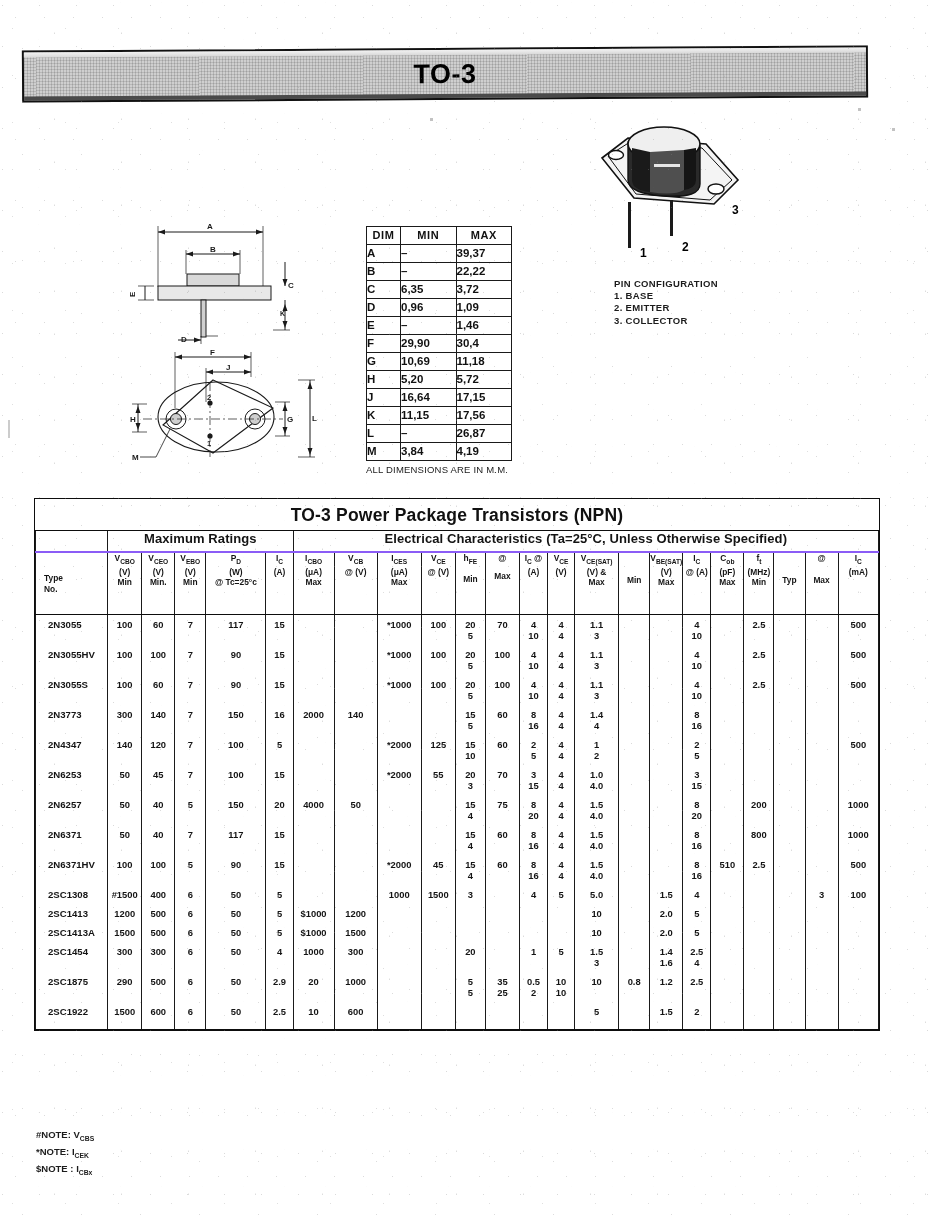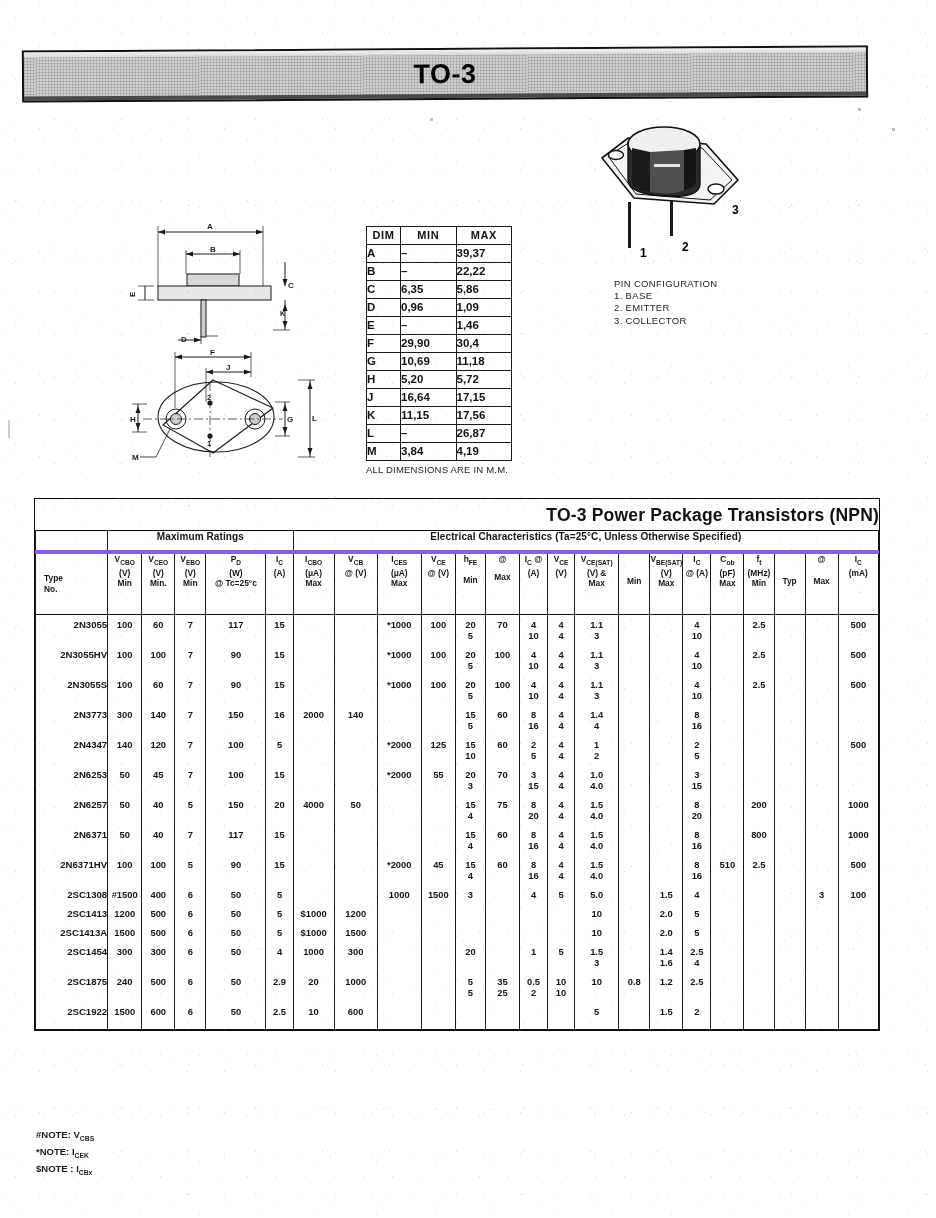--- a/index.html
+++ b/index.html
@@ -70,72 +70,72 @@
   table.dim td.lbl{ width:34px; }
   .dim-note{
     margin-top:3px; font-size:9.5px; letter-spacing:.2px; white-space:nowrap;
     color:#1a1a1a;
   }
 
   
   .pkg-pic{ position:absolute; left:588px; top:118px; width:185px; height:150px; }
   .pin-cfg{
     position:absolute; left:614px; top:278px;
-    font-size:9.5px; font-weight:normal; line-height:12.2px; letter-spacing:.35px;
+    font-size:9.5px; font-weight:bold; line-height:12.2px; letter-spacing:.35px;
     color:#1c1c1c;
   }
   .pin-num{
     position:absolute; font-size:12px; font-weight:bold; color:#000;
   }
 
   
   .tbl-outer{
     position:absolute; left:34px; top:498px; width:846px;
     border:1.6px solid #0d0d0d;
   }
   .tbl-title{
-    height:32px; line-height:32px; text-align:right;
+    height:32px; line-height:32px; text-align:center;
     font-size:17.5px; font-weight:bold; letter-spacing:.2px;
     border-bottom:1.6px solid #0d0d0d;
   }
   table.main{
     border-collapse:collapse; width:100%;
     font-size:9px; font-weight:bold; color:#141414;
     table-layout:fixed;
   }
   table.main td, table.main th{
     border-left:1px solid #1a1a1a;
     border-right:1px solid #1a1a1a;
     padding:0;
     vertical-align:top;
     text-align:center;
   }
   .grp-row td{
-    height:21px; border-bottom:4px solid #8b5cf6;
-    font-size:10px; letter-spacing:.1px; vertical-align:middle;
+    height:21px; border-bottom:2px solid #8b5cf6;
+    font-size:13px; letter-spacing:.1px; vertical-align:middle;
   }
   .hdr-row td{
     height:62px; border-bottom:1.6px solid #0d0d0d;
     font-size:8.4px; line-height:10.5px;
     padding-top:4px;
   }
   .hdr-row td.type{ text-align:left; padding-left:8px; vertical-align:middle; }
   .sub{ font-size:6.6px; vertical-align:sub; letter-spacing:0; }
   .unit{ font-weight:bold; }
   .hdr-top{ line-height:11px; }
   .hdr-bot{ margin-top:7px; }
 
   table.main tbody td{
     border-bottom:none;
     font-size:9.4px; line-height:11px;
     padding-top:4px; padding-bottom:4px;
     font-weight:bold;
   }
   table.main tbody tr td.type{
-    text-align:right; padding-left:12px; font-size:9.6px;
+    text-align:left; padding-left:12px; font-size:9.6px;
   }
   table.main tbody tr:last-child td{ padding-bottom:12px; }
   .pair{ line-height:12px; }
   .pair span{ display:block; }
 
   .tbl-bottom-rule{ height:0; border-top:1.6px solid #0d0d0d; }
 
   
   .notes{
     position:absolute; left:36px; top:1128px;
@@ -269,21 +269,21 @@
           <td>39,37</td>
         </tr>
       <tr>
           <td class="lbl">B</td>
           <td>–</td>
           <td>22,22</td>
         </tr>
       <tr>
           <td class="lbl">C</td>
           <td>6,35</td>
-          <td>5,86</td>
+          <td>3,72</td>
         </tr>
       <tr>
           <td class="lbl">D</td>
           <td>0,96</td>
           <td>1,09</td>
         </tr>
       <tr>
           <td class="lbl">E</td>
           <td>–</td>
           <td>1,46</td>
@@ -988,21 +988,21 @@
             <span>4</span>
           </td>
           <td></td>
           <td></td>
           <td></td>
           <td></td>
           <td></td>
         </tr>
         <tr>
           <td class="type">2SC1875</td>
-          <td>240</td>
+          <td>290</td>
           <td>500</td>
           <td>6</td>
           <td>50</td>
           <td>2.9</td>
           <td>20</td>
           <td>1000</td>
           <td></td>
           <td></td>
           <td class="pair">
             <span>5</span>

